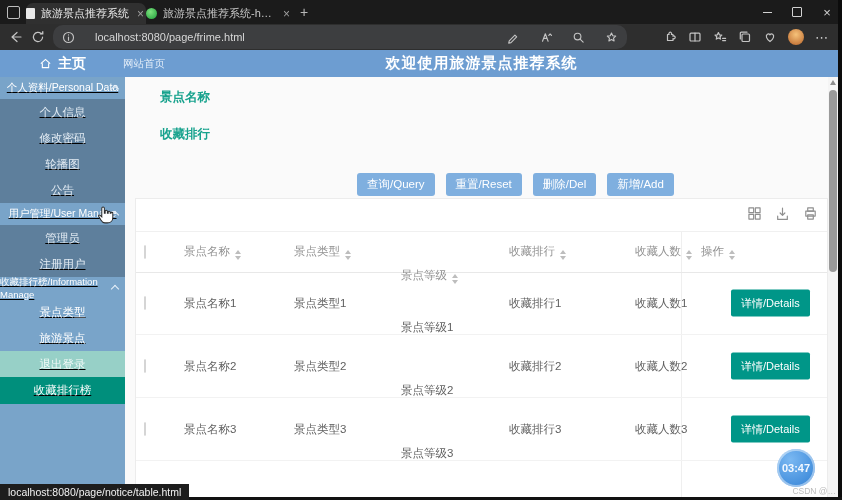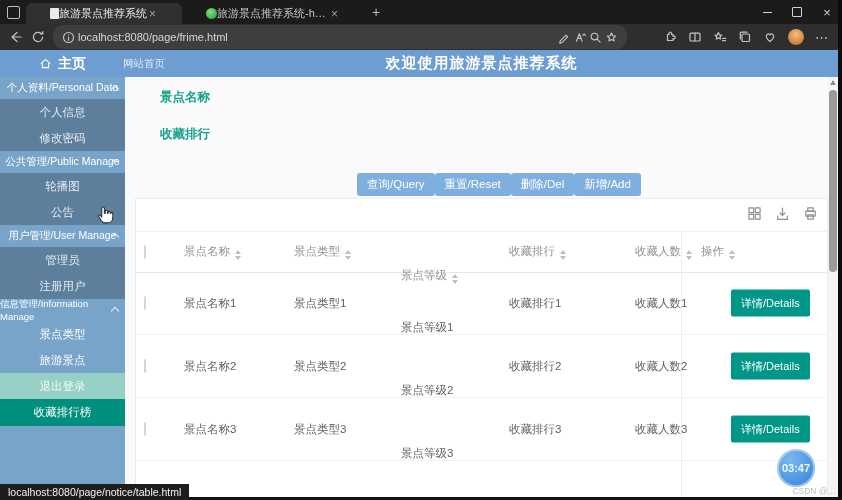--- a/index.html
+++ b/index.html
@@ -3,68 +3,68 @@
 <meta charset="utf-8">
 <style>
   html,body{margin:0;padding:0;background:#000;}
   .window{position:relative;width:842px;height:500px;overflow:hidden;background:#fff;
           font-family:"Liberation Sans","DejaVu Sans",sans-serif;}
   
   .tabstrip{position:absolute;top:0;left:0;right:0;height:24px;background:#1b1b1b;
             display:flex;align-items:flex-end;color:#c9c9c9;}
   .tab-actions{width:26px;height:24px;display:flex;align-items:center;justify-content:center;}
   .tab-actions .sq{width:11px;height:11px;border:1.4px solid #bdbdbd;border-radius:2px;}
-  .tab{display:flex;align-items:center;gap:0;height:21px;padding:0 24px;max-width:160px;
+  .tab{display:flex;align-items:center;gap:6px;height:21px;padding:0 0;max-width:160px;
        font-size:11px;white-space:nowrap;}
   .tab.active{background:#303030;border-radius:7px 7px 0 0;color:#ececec;}
   .tab .title{overflow:hidden;text-overflow:ellipsis;max-width:112px;}
   .doc-ic{width:9px;height:11px;background:#e9e9e9;border-radius:1px;flex:none;}
   .fav-green{width:11px;height:11px;border-radius:50%;flex:none;
              background:radial-gradient(circle at 40% 35%,#7ee27f,#1d9e3a);}
   .tab-close{color:#9f9f9f;font-size:12px;padding:0 2px;}
   .newtab{width:24px;height:24px;display:flex;align-items:center;justify-content:center;
           font-size:14px;color:#b9b9b9;}
   .wincontrols{margin-left:auto;display:flex;height:24px;align-items:center;}
   .wincontrols>span{width:30px;height:24px;display:flex;align-items:center;justify-content:center;color:#d2d2d2;}
   .wc-min{display:block;width:9px;border-top:1px solid #d2d2d2;}
   .wc-max{display:block;width:8px;height:8px;border:1px solid #d2d2d2;border-radius:1px;}
   .wc-close{font-size:13px;}
   .toolbar{position:absolute;top:24px;left:0;right:0;height:26px;background:#2e2e2e;
            display:flex;align-items:center;padding:0 7px;gap:7px;}
   .nav-ic{width:16px;height:16px;flex:none;display:flex;align-items:center;justify-content:center;}
   .addr{width:556px;height:20px;background:#3d3e40;border-radius:10px;display:flex;
-        align-items:center;gap:3px;padding:2px 9px;color:#d7d7d7;font-size:11px;}
+        align-items:center;gap:20px;padding:2px 9px;color:#d7d7d7;font-size:11px;}
   .addr .url{white-space:nowrap;}
   .addr .sp{flex:1;}
   .right-ics{margin-left:auto;display:flex;align-items:center;gap:11px;padding-right:6px;}
   .avatar{width:16px;height:16px;border-radius:50%;flex:none;
           background:radial-gradient(circle at 50% 35%,#f6c27a,#b9652a);}
   .dots{color:#c6c6c6;font-size:13px;letter-spacing:1px;}
   svg.ic{stroke:#c4c4c4;fill:none;stroke-width:1.2;stroke-linecap:round;stroke-linejoin:round;}
   
   .page{position:absolute;top:50px;left:0;right:0;bottom:0;background:#701a75;}
   .band{position:absolute;top:0;left:0;right:4px;height:27px;background:#6d9dd1;color:#fff;}
   .side-head{position:absolute;left:0;top:0;width:125px;height:27px;display:flex;gap:6px;
              align-items:center;justify-content:center;font-size:14px;font-weight:bold;}
   .crumb{position:absolute;left:123px;top:7px;font-size:10.5px;color:#e3edf8;}
   .band-title{position:absolute;left:125px;right:0;top:0;height:27px;display:flex;align-items:center;
               justify-content:center;font-size:15px;font-weight:bold;letter-spacing:1px;}
-  .sidebar{position:absolute;top:27px;left:0;width:125px;bottom:3px;background:#79a4c9;}
+  .sidebar{position:absolute;top:27px;left:0;width:125px;bottom:3px;background:#79a4c9;text-decoration:underline;}
   .s-item{display:flex;align-items:center;justify-content:center;color:#fff;position:relative;}
   .s-group{height:22px;font-size:10.5px;}
   .s-group .chev{position:absolute;right:7px;top:9px;width:5px;height:5px;
                  border-left:1.3px solid #e8f1fa;border-top:1.3px solid #e8f1fa;transform:rotate(45deg);}
   .s-sub-dark{height:26px;background:#5e7f9c;font-size:11.5px;color:#e3ecf4;}
   .s-sub-light{height:26px;font-size:11.5px;}
   .s-active{height:27px;background:#008f7c;font-size:11.5px;}
   .s-logout{height:26px;background:#97d0c7;font-size:11.5px;color:#f2faf8;}
   .content{position:absolute;top:27px;left:125px;right:4px;bottom:3px;background:#fafafa;}
   .flabel{position:absolute;left:35px;color:#17a28d;font-size:12.5px;font-weight:bold;}
   .fl1{top:12px;} .fl2{top:49px;}
-  .btnrow{position:absolute;left:232px;top:96px;display:flex;}
+  .btnrow{position:absolute;left:232px;top:96px;display:flex;gap:11px;}
   .abtn{background:#7fafdf;color:#fff;font-size:11.5px;border:none;border-radius:3px;
         padding:4px 10px;font-family:inherit;}
   .card{position:absolute;left:10px;right:10px;top:121px;bottom:0;background:#fff;
         border:1px solid #ececec;border-bottom:none;}
   .card-tools{position:absolute;top:5px;right:8px;display:flex;gap:10px;}
   .tool{width:18px;height:18px;display:flex;align-items:center;justify-content:center;}
   svg.tic{stroke:#8f8f8f;fill:none;stroke-width:1.1;stroke-linecap:round;stroke-linejoin:round;}
   .thead{position:absolute;top:32px;left:0;right:0;height:40px;border-top:1px solid #f0f0f0;
          border-bottom:1px solid #e8e8e8;font-size:11.5px;color:#919191;}
   .trow{position:absolute;left:0;right:0;height:63px;border-bottom:1px solid #f2f2f2;
@@ -205,42 +205,38 @@
       <div class="s-item s-group">
           <span>个人资料/Personal Data</span>
           <i class="chev"></i>
         </div>
       <div class="s-item s-sub-dark">
           <span>个人信息</span>
         </div>
       <div class="s-item s-sub-dark">
           <span>修改密码</span>
         </div>
-      <div class="s-item s-group">
-          <span>公共管理/Public Manage</span>
-          <i class="chev"></i>
-        </div>
       <div class="s-item s-sub-dark">
           <span>轮播图</span>
         </div>
       <div class="s-item s-sub-dark">
           <span>公告</span>
         </div>
       <div class="s-item s-group">
           <span>用户管理/User Manage</span>
           <i class="chev"></i>
         </div>
       <div class="s-item s-sub-dark">
           <span>管理员</span>
         </div>
       <div class="s-item s-sub-dark">
           <span>注册用户</span>
         </div>
       <div class="s-item s-group" style="font-size:9.5px;">
-          <span>信息管理/Information Manage</span>
+          <span>收藏排行榜/Information Manage</span>
           <i class="chev"></i>
         </div>
       <div class="s-item s-sub-light">
           <span>景点类型</span>
         </div>
       <div class="s-item s-sub-light">
           <span>旅游景点</span>
         </div>
       <div class="s-item s-logout">
           <span>退出登录</span>

